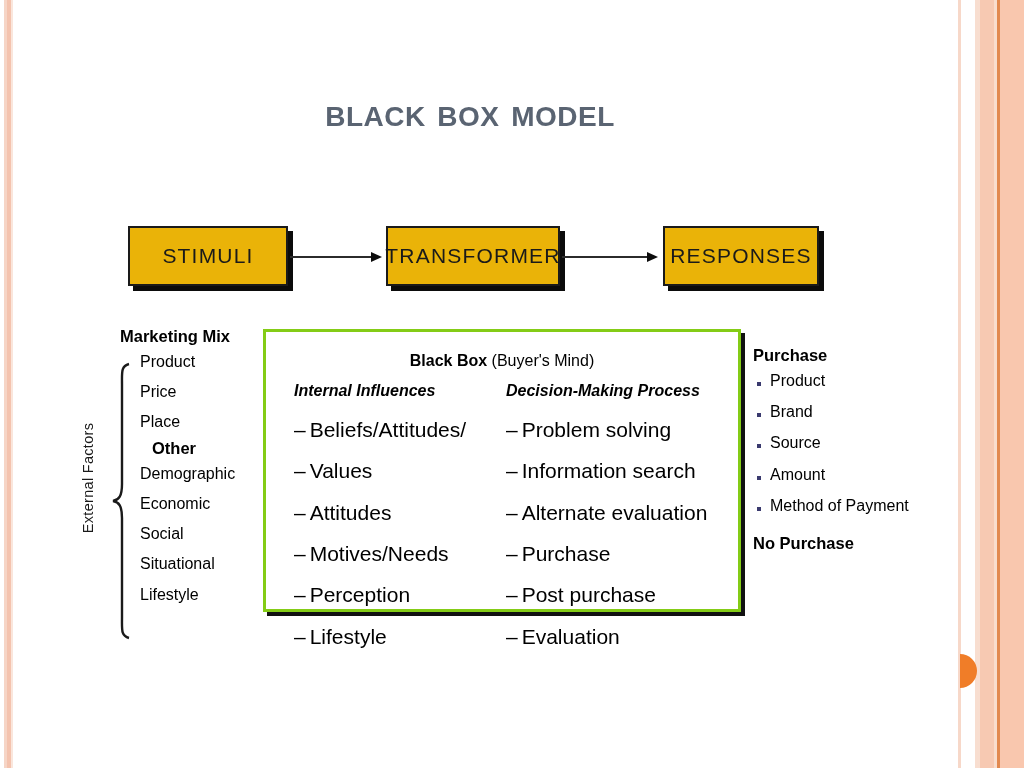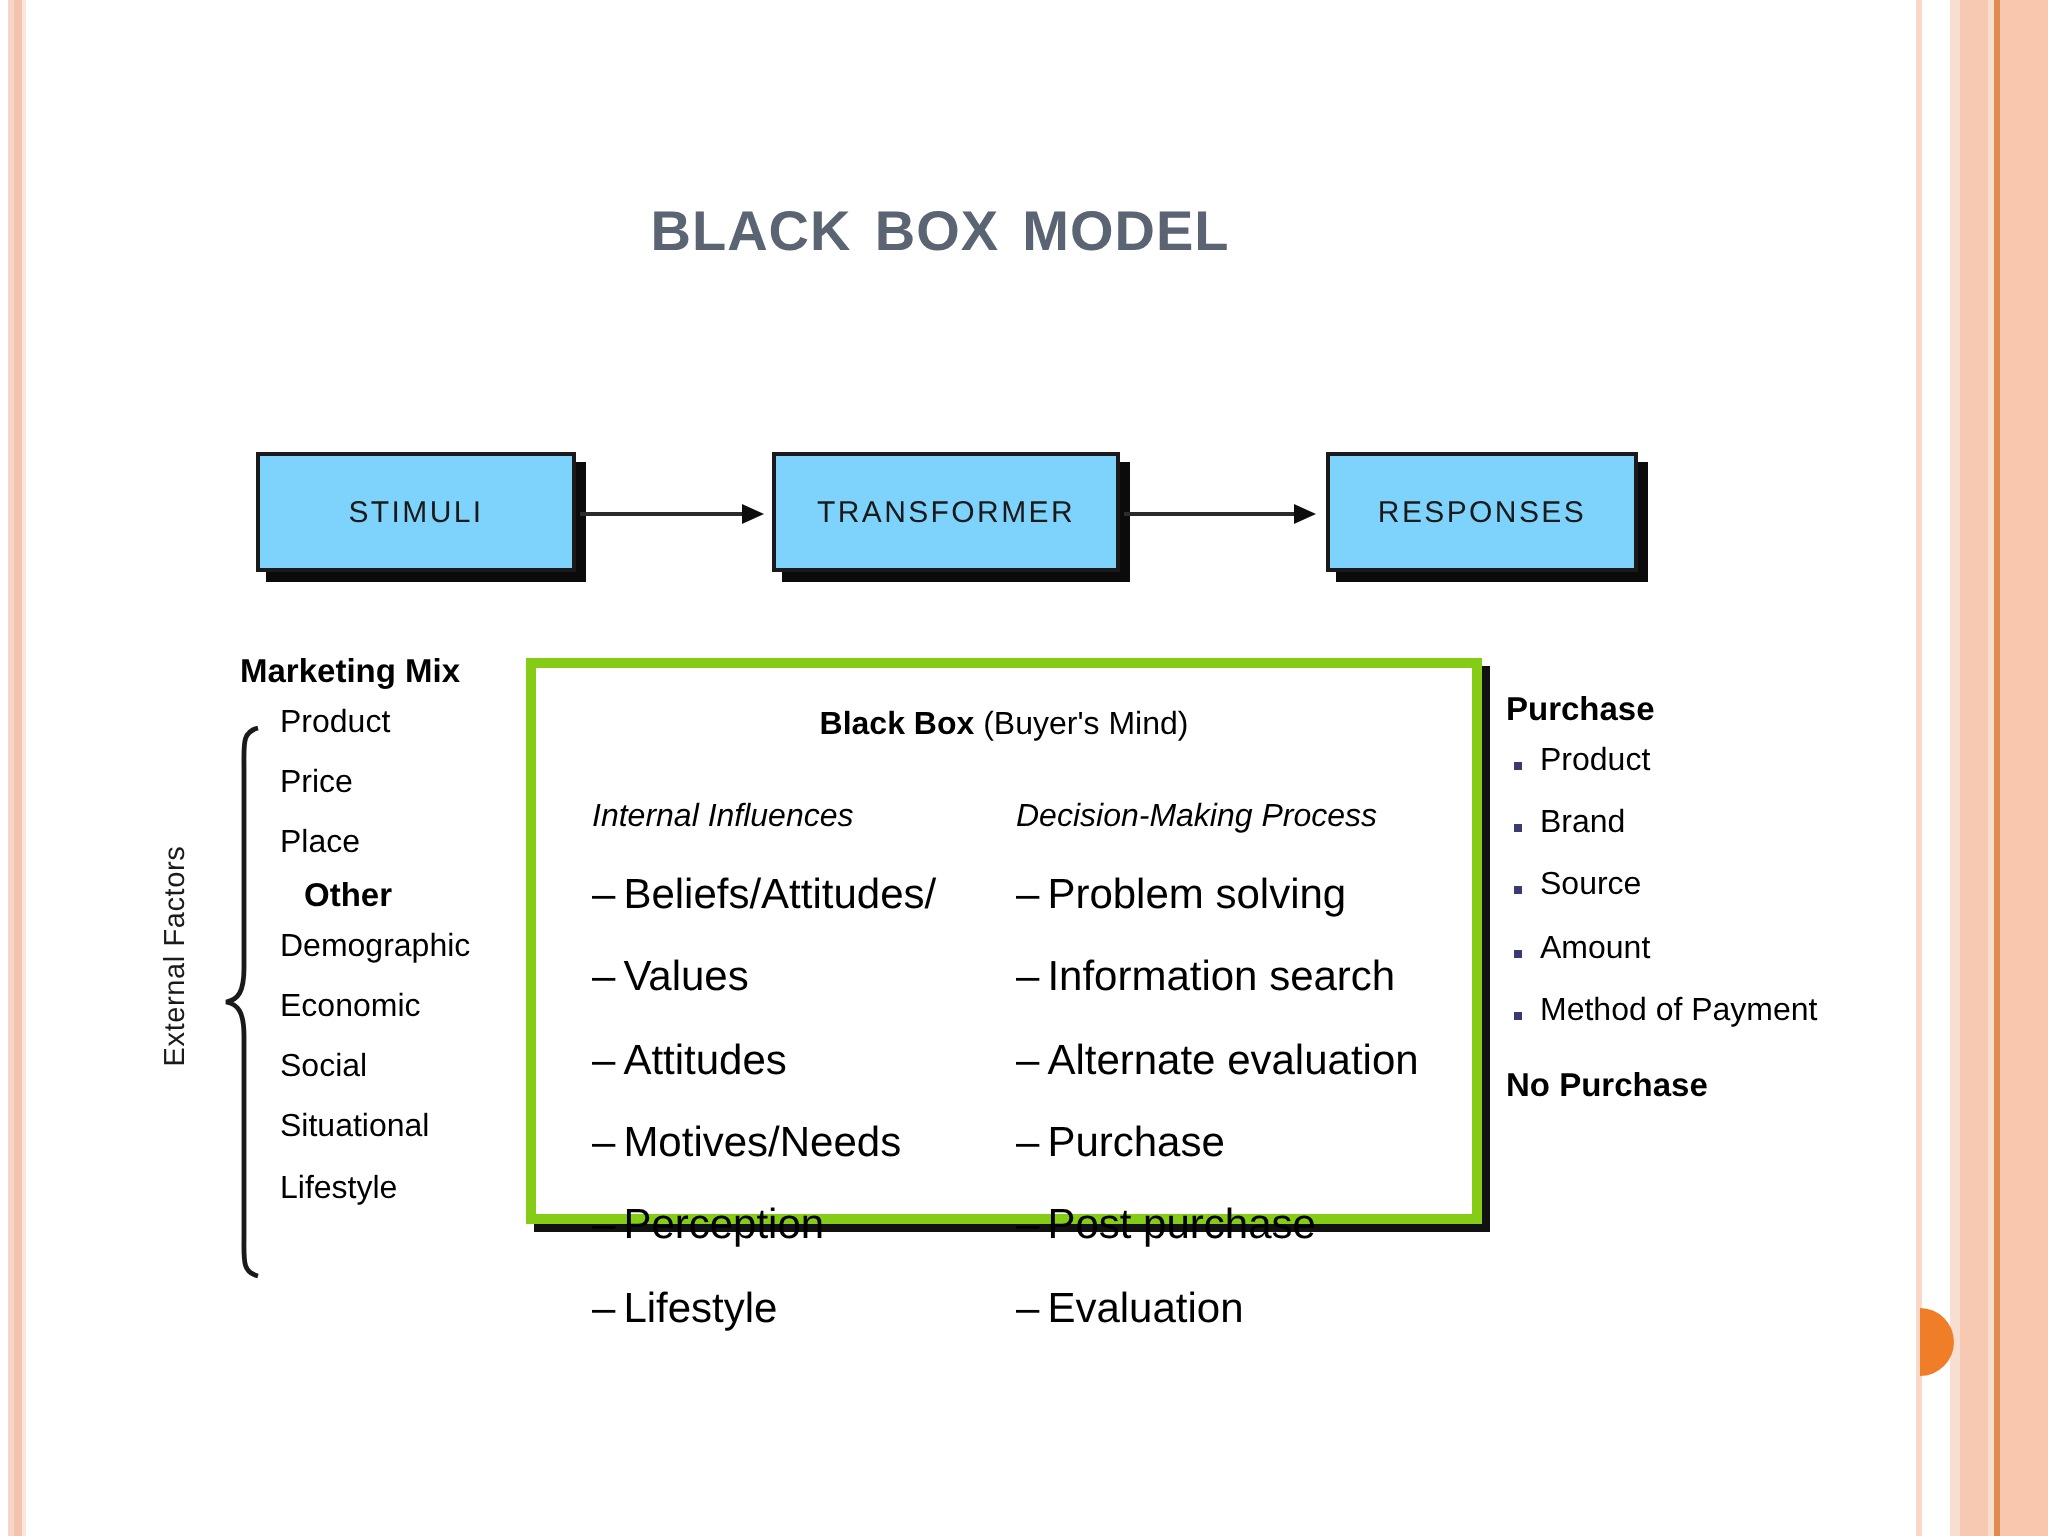--- a/index.html
+++ b/index.html
@@ -46,24 +46,24 @@
     letter-spacing: 0.5px;
     font-variant: small-caps;
     text-transform: lowercase;
   }
   .title::first-letter { font-size: 40px; }
 
   
   .flowbox {
     position: absolute;
     border: 2px solid #1a1a1a;
-    background: #7dd3fc;
+    background: #eab308;
     box-shadow: 5px 5px 0 0 #0b0b0b;
     display: flex; align-items: center; justify-content: center;
-    font-size: 15px;
+    font-size: 21px;
     letter-spacing: 1.2px;
     color: #1a1a1a;
     height: 56px;
   }
   #box-stimuli     { left: 128px; top: 226px; width: 156px; }
   #box-transformer { left: 386px; top: 226px; width: 170px; }
   #box-responses   { left: 663px; top: 226px; width: 152px; }
 
   .connector {
     position: absolute;
@@ -82,43 +82,42 @@
     border-top: 5px solid transparent;
     border-bottom: 5px solid transparent;
     border-left: 11px solid #0d0d0d;
   }
 
   
   #black-box {
     position: absolute;
     left: 263px; top: 329px;
     width: 478px; height: 283px;
-    border: 5px solid #84cc16;
+    border: 3px solid #84cc16;
     background: #fff;
     box-shadow: 4px 4px 0 0 #111;
     box-sizing: border-box;
   }
   .bb-title {
     text-align: center;
     margin-top: 20px;
     font-size: 16px;
   }
   .bb-title .strong { font-weight: bold; }
   .bb-cols {
     display: flex;
     margin-top: 12px;
     padding: 0 0 0 28px;
   }
   .bb-col { width: 212px; }
   .bb-col-head {
     font-style: italic;
-    font-weight: normal;
+    font-weight: bold;
     font-size: 16px;
     margin-bottom: 9px;
-    margin-top: 16px;
   }
   .bb-item {
     font-size: 21px;
     line-height: 1.97;
     white-space: nowrap;
   }
   .bb-item .dash { margin-right: 4px; }
 
   
   #external-factors-label {

